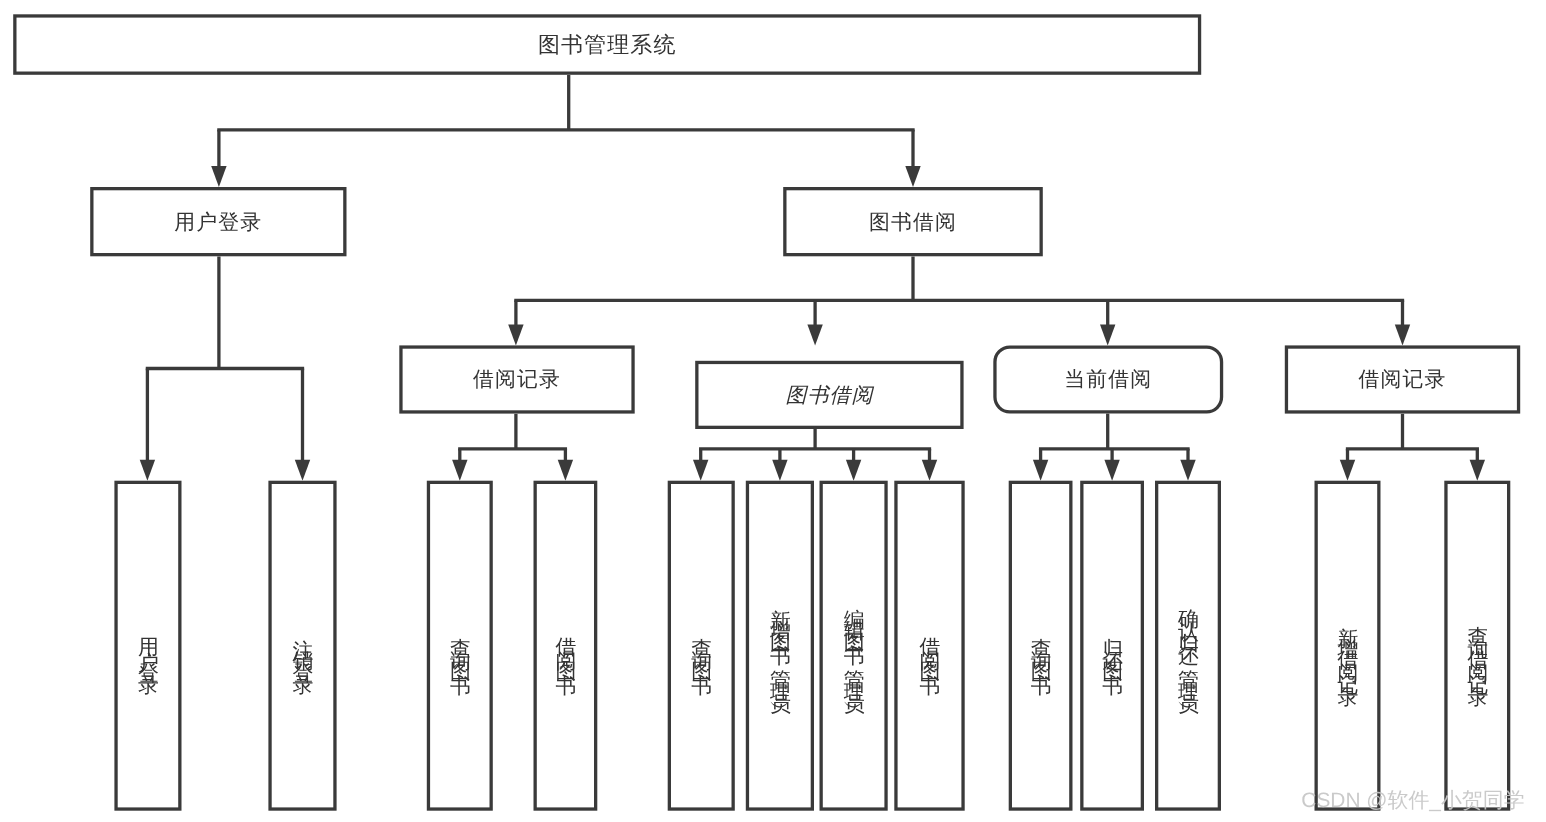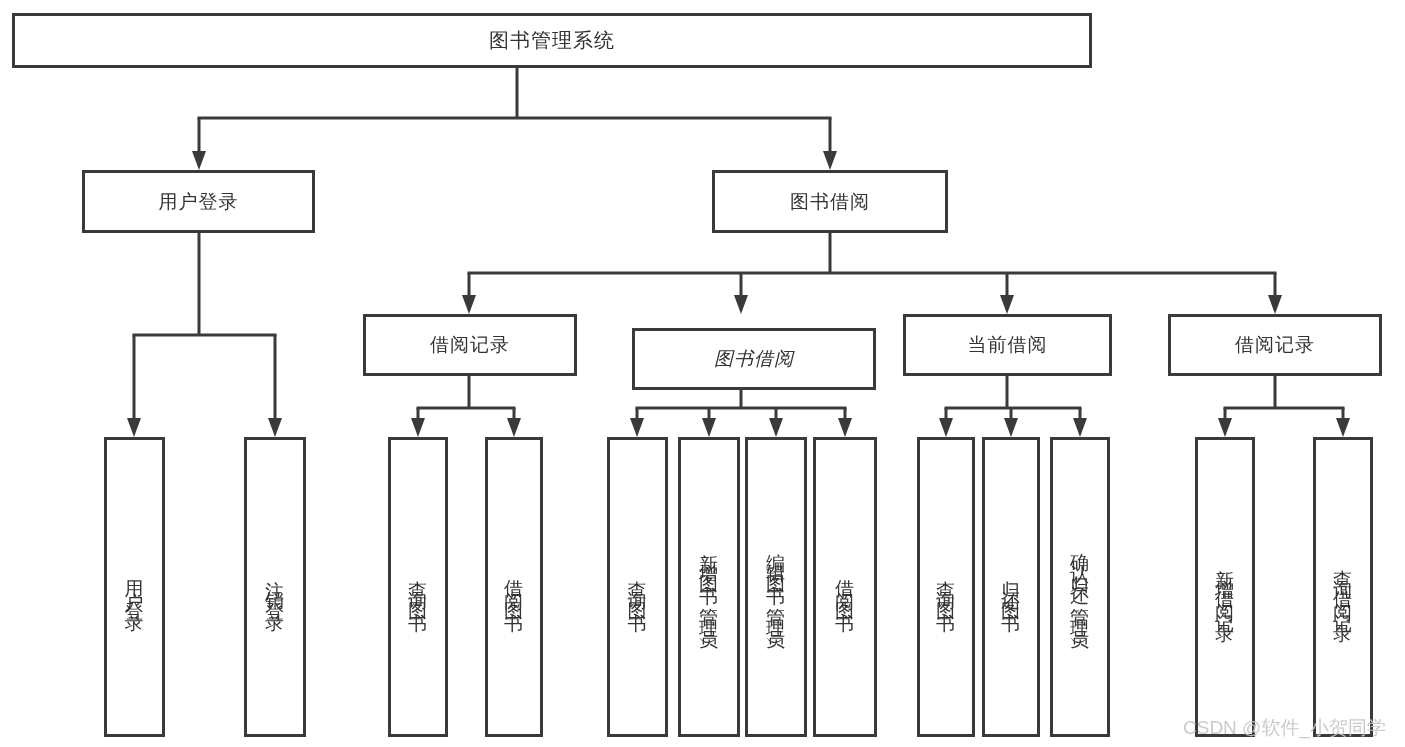--- a/index.html
+++ b/index.html
@@ -159,21 +159,21 @@
   <div class="box hbox" style="left:712px; top:170px; width:236px; height:63px;">
     <span>图书借阅</span>
   </div>
 
   <div class="box hbox" style="left:363px; top:314px; width:214px; height:62px;">
     <span>借阅记录</span>
   </div>
   <div class="box hbox" style="left:632px; top:328px; width:244px; height:62px;font-style:italic;">
     <span>图书借阅</span>
   </div>
-  <div class="box hbox" style="left:903px; top:314px; width:209px; height:62px;">
+  <div class="box hbox" style="left:903px; top:314px; width:209px; height:62px;border-radius:15px;">
     <span>当前借阅</span>
   </div>
   <div class="box hbox" style="left:1168px; top:314px; width:214px; height:62px;font-family:Liberation Mono, monospace;">
     <span>借阅记录</span>
   </div>
 
   <div class="box vbox" style="left:104px; top:437px; width:61px; height:300px;">
     <span>用户登录</span>
   </div>
   <div class="box vbox" style="left:244px; top:437px; width:62px; height:300px;">

